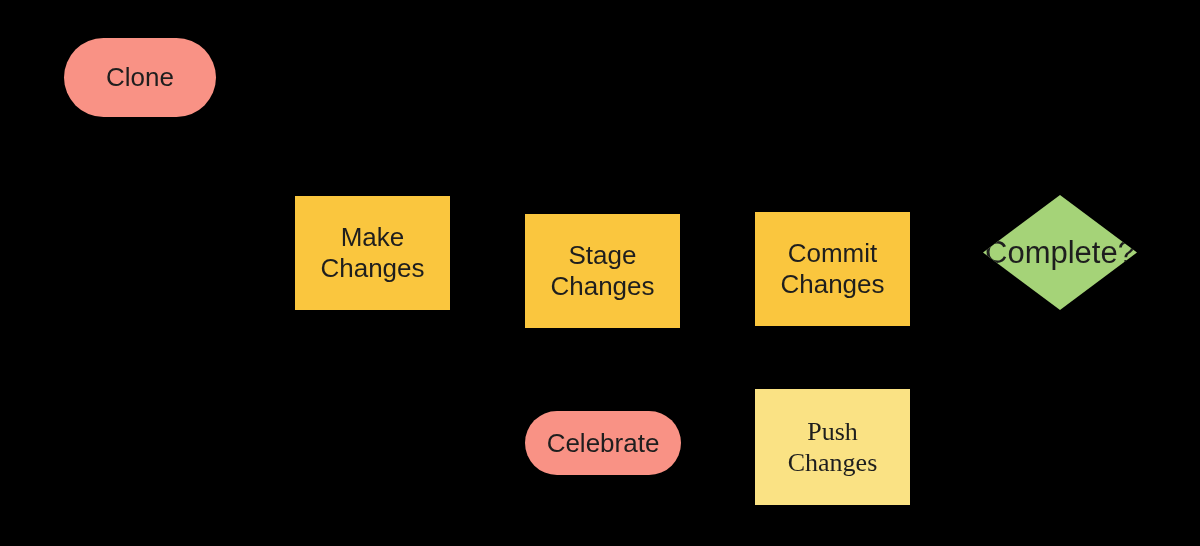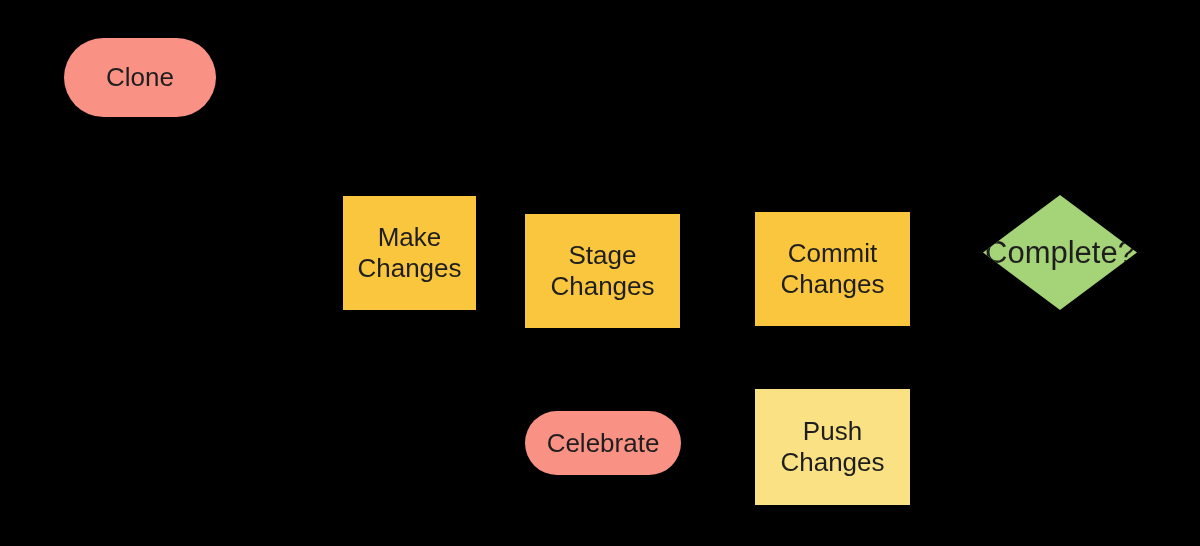--- a/index.html
+++ b/index.html
@@ -36,23 +36,22 @@
   }
   .node-celebrate {
     left: 525px; top: 411px;
     width: 156px; height: 64px;
     border-radius: 39px;
     background: #F99285;
   }
   
   .node-make {
     left: 295px; top: 196px;
-    width: 133px; height: 114px;
+    width: 155px; height: 114px;
     background: #FAC63E;
-    margin-left: 48px;
   }
   .node-stage {
     left: 525px; top: 196px;
     width: 155px; height: 114px;
     background: #FAC63E;
   }
   .node-commit {
     left: 755px; top: 212px;
     width: 155px; height: 114px;
     background: #FAC63E;
@@ -92,21 +91,21 @@
 
   <div class="node node-commit" style="background: rgb(250, 198, 62);">
     <span>Commit
 Changes</span>
   </div>
 
   <div class="node node-complete" style="background: rgb(165, 211, 120);">
     <span>Complete?</span>
   </div>
 
-  <div class="node node-push" style="background: rgb(250, 226, 132);">
+  <div class="node node-push" style="background: rgb(250, 226, 132); font-family: Liberation Serif, serif;">
     <span>Push
 Changes</span>
   </div>
 
   <div class="node node-celebrate" style="background: rgb(249, 146, 133);">
     <span>Celebrate</span>
   </div>
 
 </div>
 

